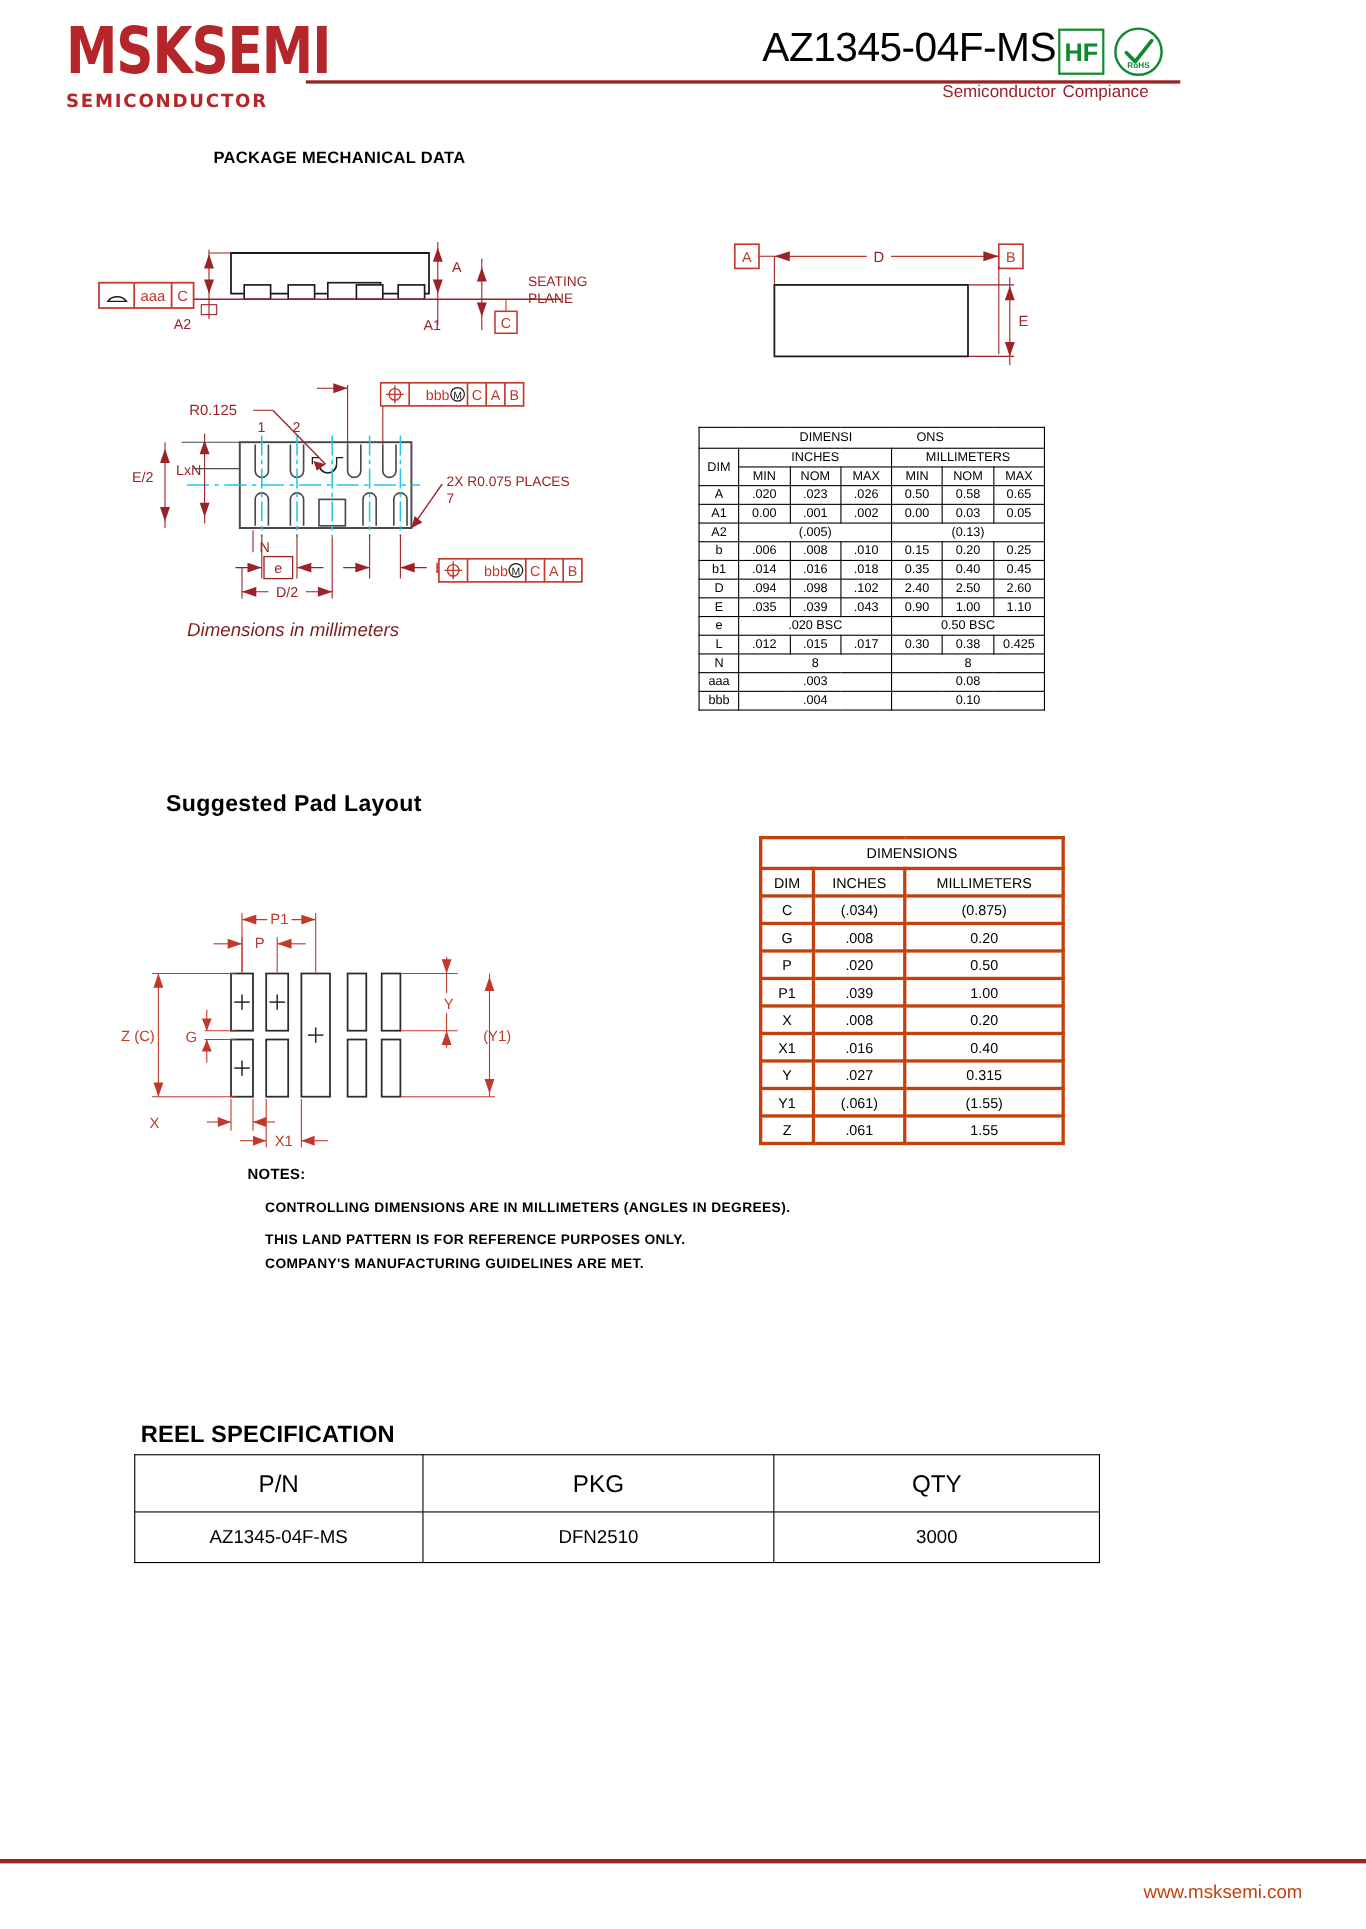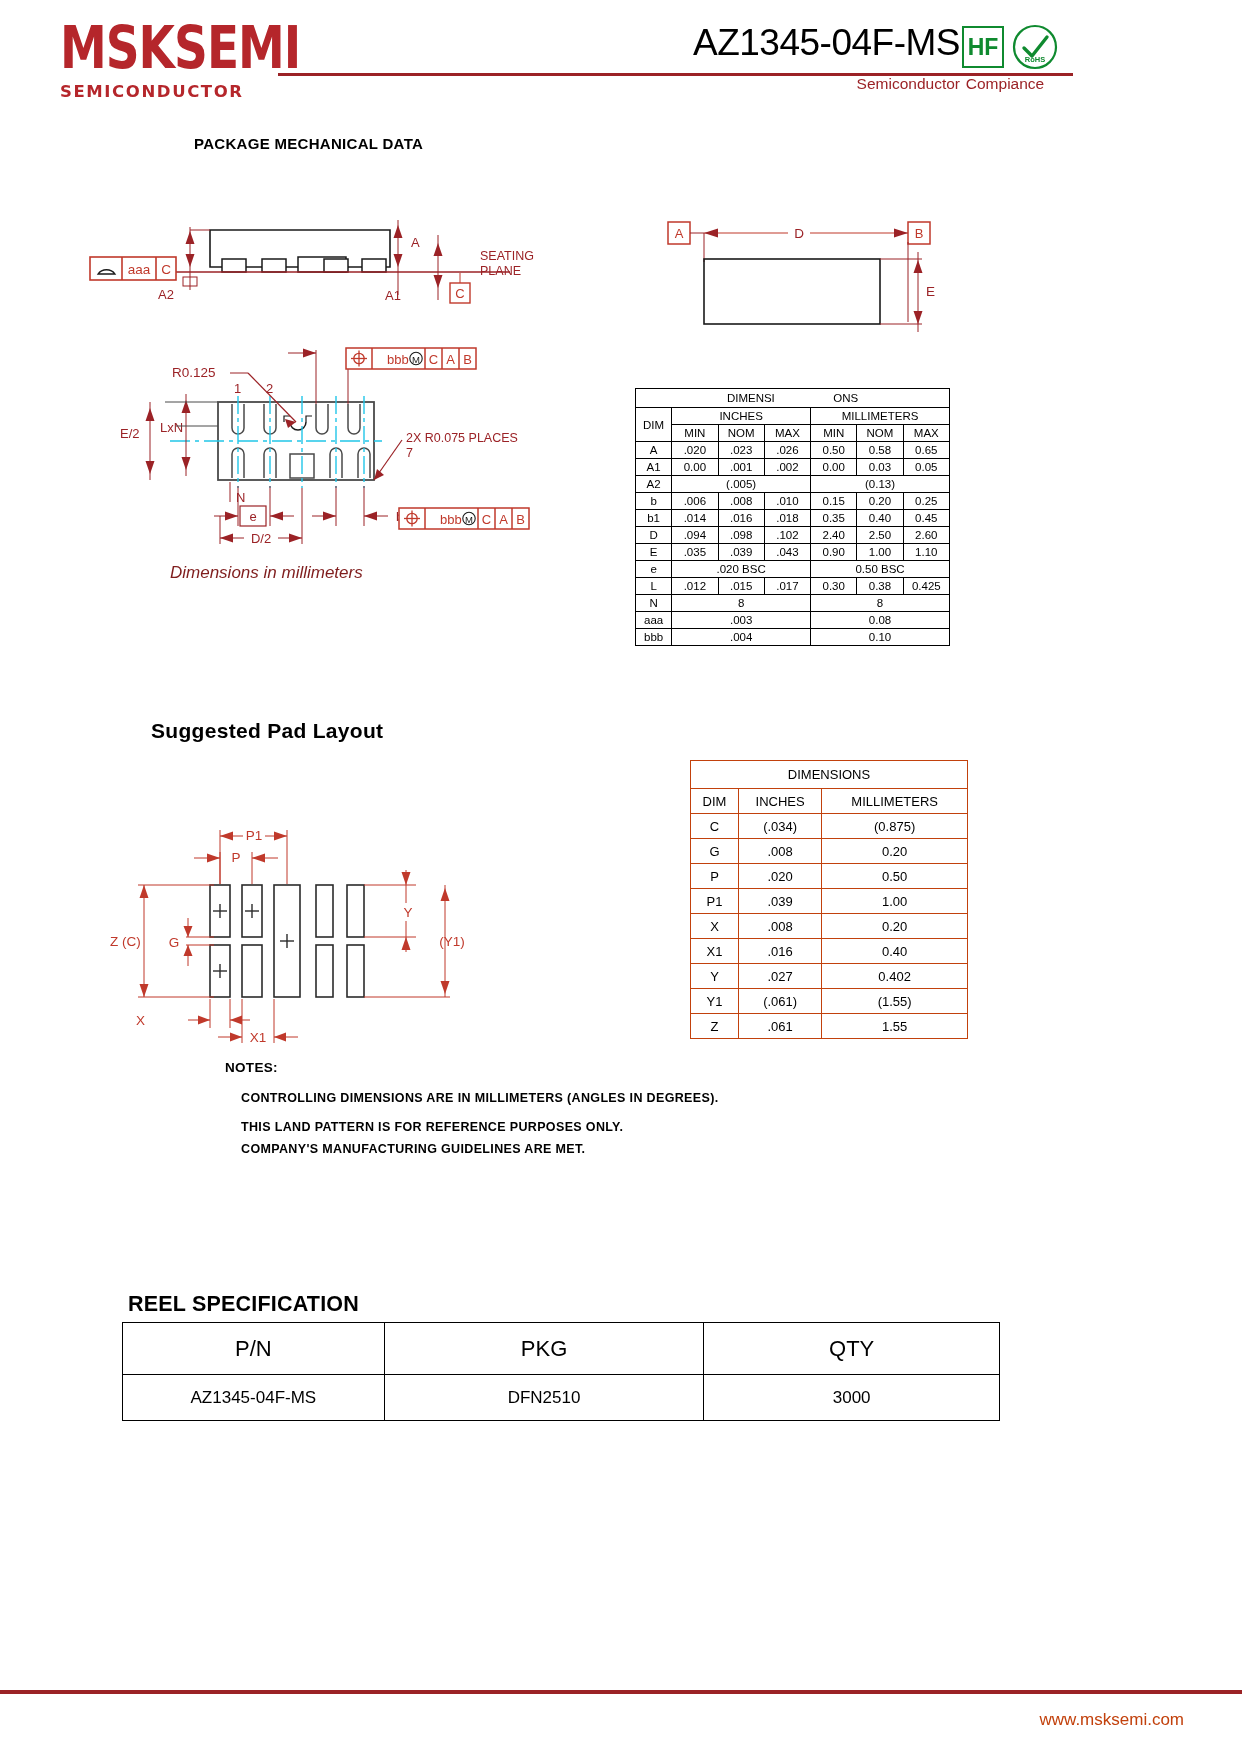--- a/index.html
+++ b/index.html
@@ -140,21 +140,21 @@
   .pad-table {
     position: absolute;
     left: 690px; top: 760px;
     width: 278px;
     border-collapse: collapse;
     font-size: 13px;
     font-family: "Liberation Sans", sans-serif;
     color: #000;
   }
   .pad-table td, .pad-table th {
-    border: 1px solid #c2410c;
+    border: 3px solid #c2410c;
     text-align: center;
     height: 25px;
     font-weight: normal;
     padding: 0;
   }
   .pad-table .pdim { width: 48px; }
 
   
   .notes-head {
     position: absolute;
@@ -684,21 +684,21 @@
         <td>0.20</td>
       </tr>
     <tr>
         <td>X1</td>
         <td>.016</td>
         <td>0.40</td>
       </tr>
     <tr>
         <td>Y</td>
         <td>.027</td>
-        <td>0.402</td>
+        <td>0.315</td>
       </tr>
     <tr>
         <td>Y1</td>
         <td>(.061)</td>
         <td>(1.55)</td>
       </tr>
     <tr>
         <td>Z</td>
         <td>.061</td>
         <td>1.55</td>

